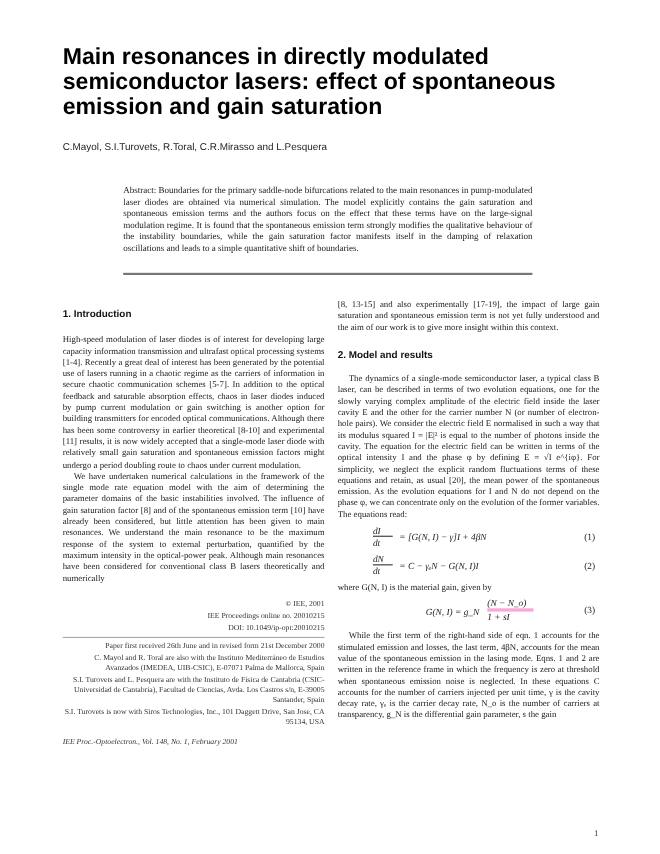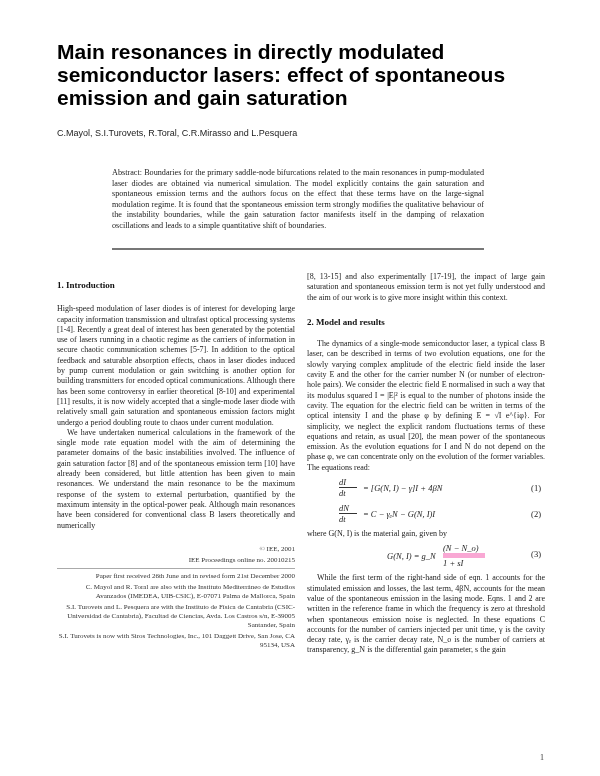--- a/index.html
+++ b/index.html
@@ -19,32 +19,32 @@
     text-align: justify; color: #222; margin: 0;
   }
   .abstract .lead { font-weight: normal; }
   .rule { position: absolute; left: 112px; top: 248px; width: 372px; height: 2px; background: #777; }
   .col { position: absolute; top: 280px; width: 238px;
     font-family: "Liberation Serif", serif; font-size: 8px; line-height: 10.3px; color: #222; }
   .col.left { left: 57px; }
   .col.right { left: 307px; top: 272px; }
   .col p { margin: 0; text-align: justify; text-indent: 0; }
   .col p.ind { text-indent: 10px; }
-  .sec-h { font-family: Liberation Serif, serif; font-weight: bold; font-size: 9px;
+  .sec-h { font-family: Liberation Sans, sans-serif; font-weight: bold; font-size: 9px;
     margin: 0 0 14px 0; color: #111; }
   .right .sec-h { margin: 14px 0 12px 0; }
   .eq { position: relative; height: 22px; font-size: 8.5px; margin: 4px 0; font-style: italic; }
   .eq .lhs { position: absolute; left: 32px; top: 0; width: 18px; line-height: 10px; }
   .eq .lhs .bar { border-top: 1px solid #333; display: block; }
   .eq .rhs { position: absolute; left: 56px; top: 6px; }
   .eq .num { position: absolute; right: 4px; top: 6px; font-style: normal; }
   .eq3 { height: 26px; }
   .eq3 .rhs { left: 80px; top: 8px; }
   .eq3 .frac { position: absolute; left: 136px; top: 0; line-height: 10px; width: 42px; }
-  .eq3 .frac .bar { border-top: 5px solid #f9a8d4; display: block; }
+  .eq3 .frac .bar { border-top: 3px solid #f9a8d4; display: block; }
   .notes { margin-top: 14px; font-size: 7px; line-height: 9px; color: #333; text-align: right; }
   .notes div { margin-bottom: 2px; }
   .notes .sep { border-top: 1px solid #aaa; margin: 3px 0; }
   .journal { margin-top: 8px; font-style: italic; font-size: 7px; color: #333; }
   .pageno { position: absolute; left: 540px; top: 753px; font-family: "Liberation Serif", serif; font-size: 8px; color: #333; }
 </style>
 </head>
 <body>
 
 <h1 class="title">Main resonances in directly modulated semiconductor lasers: effect of spontaneous emission and gain saturation</h1>
@@ -57,26 +57,28 @@
 <div class="rule"></div>
 
 <div class="col left">
   <div class="sec-h">1.   Introduction</div>
   <p>High-speed modulation of laser diodes is of interest for developing large capacity information transmission and ultrafast optical processing systems [1-4]. Recently a great deal of interest has been generated by the potential use of lasers running in a chaotic regime as the carriers of information in secure chaotic communication schemes [5-7]. In addition to the optical feedback and saturable absorption effects, chaos in laser diodes induced by pump current modulation or gain switching is another option for building transmitters for encoded optical communications. Although there has been some controversy in earlier theoretical [8-10] and experimental [11] results, it is now widely accepted that a single-mode laser diode with relatively small gain saturation and spontaneous emission factors might undergo a period doubling route to chaos under current modulation.</p>
   <p class="ind">We have undertaken numerical calculations in the framework of the single mode rate equation model with the aim of determining the parameter domains of the basic instabilities involved. The influence of gain saturation factor [8] and of the spontaneous emission term [10] have already been considered, but little attention has been given to main resonances. We understand the main resonance to be the maximum response of the system to external perturbation, quantified by the maximum intensity in the optical-power peak. Although main resonances have been considered for conventional class B lasers theoretically and numerically</p>
 
   <div class="notes">
     <div>© IEE, 2001</div>
     <div>IEE Proceedings online no. 20010215</div>
+    <div>DOI: 10.1049/ip-opt:20010215</div>
     <div class="sep"></div>
     <div>Paper first received 26th June and in revised form 21st December 2000</div>
     <div>C. Mayol and R. Toral are also with the Instituto Mediterráneo de Estudios Avanzados (IMEDEA, UIB-CSIC), E-07071 Palma de Mallorca, Spain</div>
     <div>S.I. Turovets and L. Pesquera are with the Instituto de Física de Cantabria (CSIC-Universidad de Cantabria), Facultad de Ciencias, Avda. Los Castros s/n, E-39005 Santander, Spain</div>
     <div>S.I. Turovets is now with Siros Technologies, Inc., 101 Daggett Drive, San Jose, CA 95134, USA</div>
   </div>
+  <div class="journal">IEE Proc.-Optoelectron., Vol. 148, No. 1, February 2001</div>
 </div>
 
 <div class="col right">
   <p>[8, 13-15] and also experimentally [17-19], the impact of large gain saturation and spontaneous emission term is not yet fully understood and the aim of our work is to give more insight within this context.</p>
   <div class="sec-h">2.   Model and results</div>
   <p class="ind">The dynamics of a single-mode semiconductor laser, a typical class B laser, can be described in terms of two evolution equations, one for the slowly varying complex amplitude of the electric field inside the laser cavity E and the other for the carrier number N (or number of electron-hole pairs). We consider the electric field E normalised in such a way that its modulus squared I = |E|² is equal to the number of photons inside the cavity. The equation for the electric field can be written in terms of the optical intensity I and the phase φ by defining E = √I e^{iφ}. For simplicity, we neglect the explicit random fluctuations terms of these equations and retain, as usual [20], the mean power of the spontaneous emission. As the evolution equations for I and N do not depend on the phase φ, we can concentrate only on the evolution of the former variables. The equations read:</p>
 
   <div class="eq">
     <span class="lhs">
       <span>dI</span>

